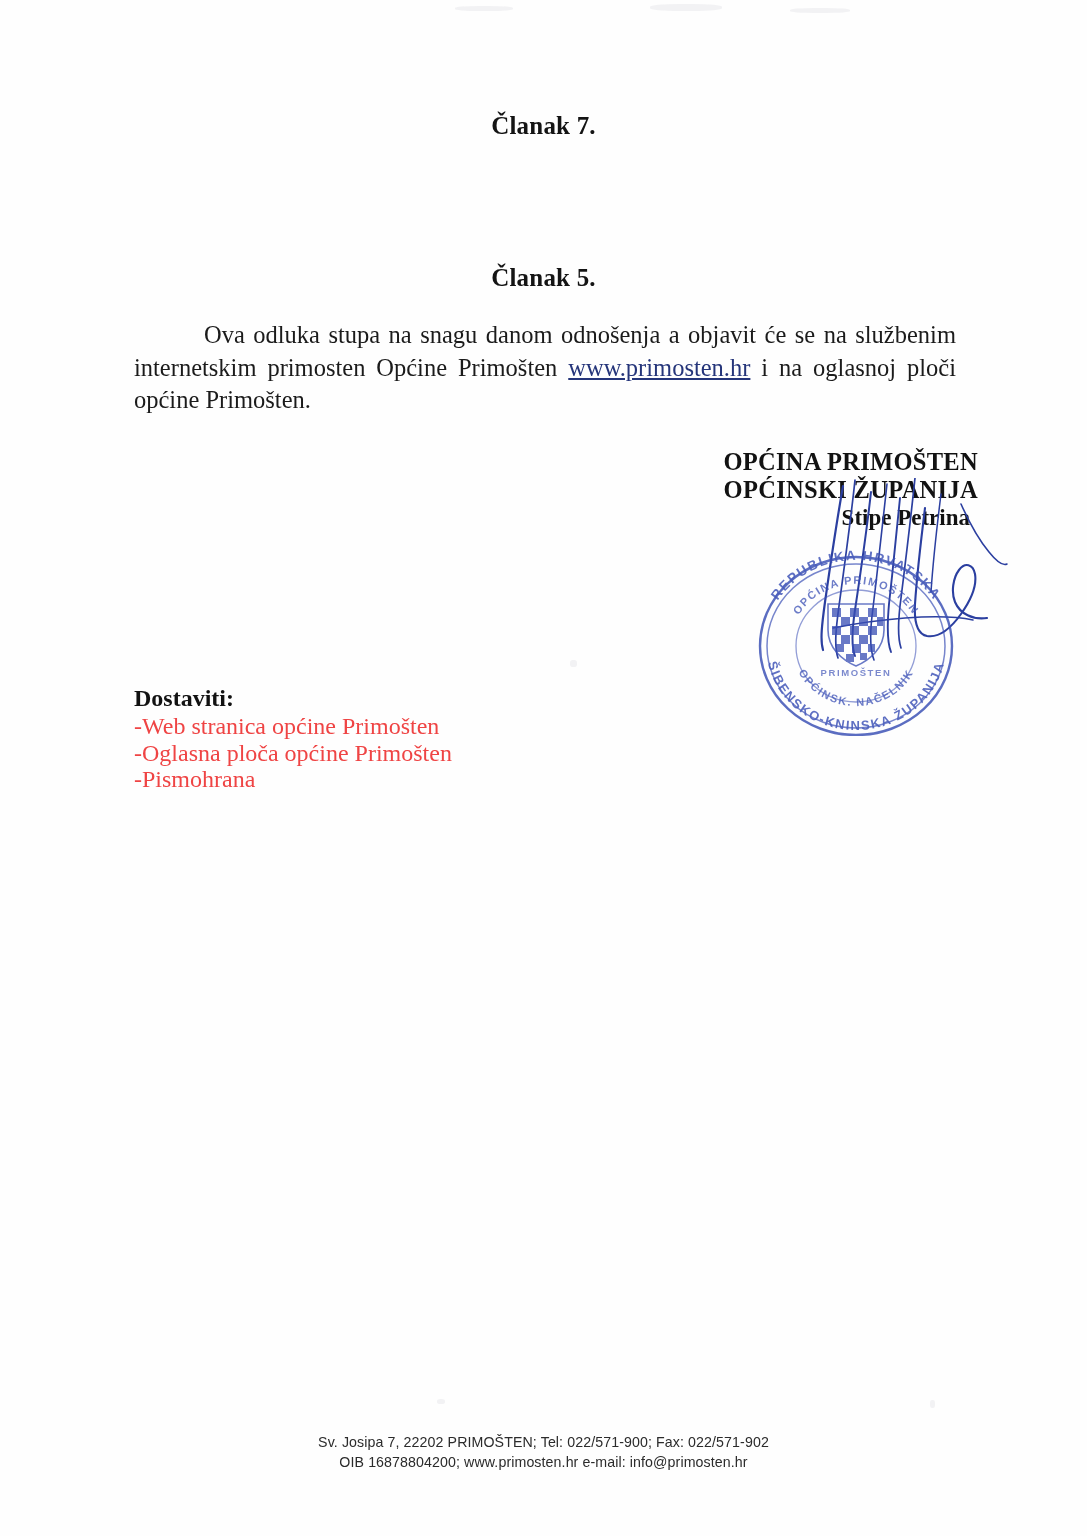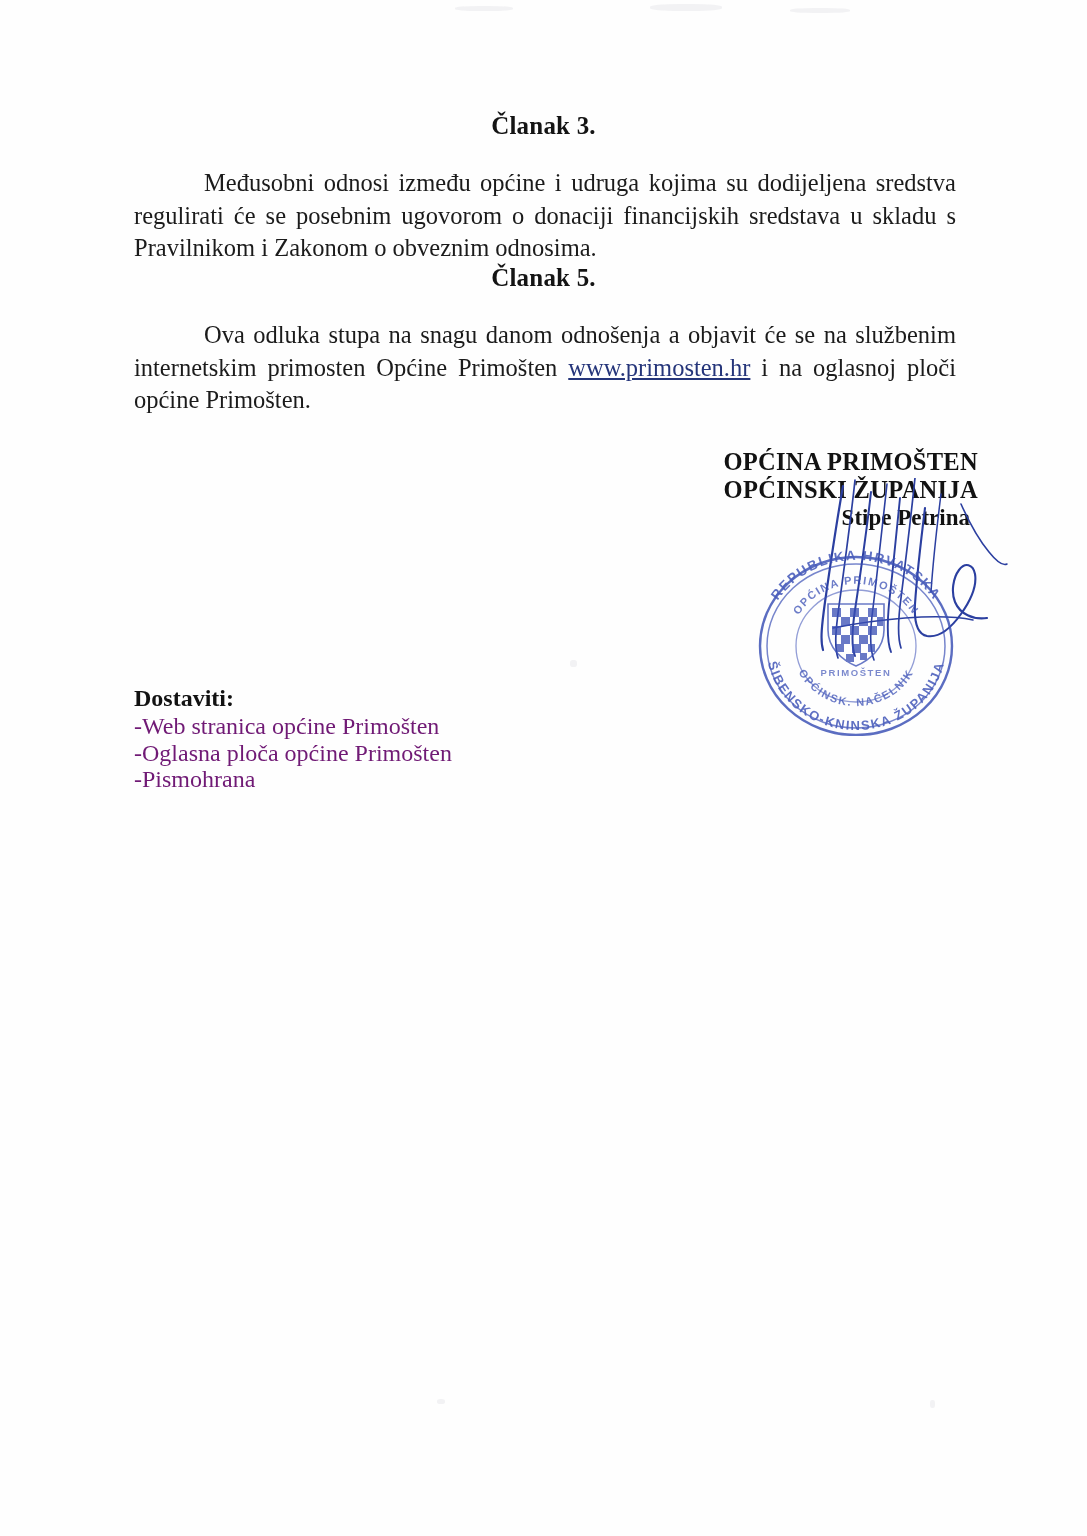--- a/index.html
+++ b/index.html
@@ -118,21 +118,21 @@
   }
   .deliver-title {
     font-weight: bold;
     font-size: 24px;
     line-height: 30px;
     color: #121212;
   }
   .deliver-item {
     font-size: 24px;
     line-height: 26.5px;
-    color: #701a75;
+    color: #ef4444;
   }
 
   
   .footer {
     position: absolute;
     left: 0;
     top: 1432px;
     width: 1087px;
     text-align: center;
     font-family: "Liberation Sans", "DejaVu Sans", sans-serif;
@@ -147,23 +147,22 @@
 
 <div class="page">
 
   <div class="speck" style="left:455px; top:6px; width:58px; height:5px;"></div>
   <div class="speck" style="left:650px; top:4px; width:72px; height:7px;"></div>
   <div class="speck" style="left:790px; top:8px; width:60px; height:5px;"></div>
   <div class="speck" style="left:570px; top:660px; width:7px; height:7px;"></div>
   <div class="speck" style="left:437px; top:1399px; width:8px; height:5px;"></div>
   <div class="speck" style="left:930px; top:1400px; width:5px; height:8px;"></div>
 
-  <div class="article-heading" id="heading-4">Članak 3.</div>
-
-  <div class="body-par" id="par-4">Međusobni odnosi između općine i udruga kojima su dodijeljena sredstva regulirati će se posebnim ugovorom o donaciji financijskih sredstava u skladu s Pravilnikom i Zakonom o obveznim odnosima.</div>
+  <div class="article-heading" id="heading-4">Članak 7.</div>
+
 
   <div class="article-heading" id="heading-5">Članak 5.</div>
 
   <div class="body-par" id="par-5"><span>Ova odluka stupa na snagu danom odnošenja a objavit će se na službenim internetskim primosten Općine Primošten </span><a class="doc-link" href="#">www.primosten.hr</a><span> i na oglasnoj ploči općine Primošten.</span></div>
 
   <div class="sign-block">
     <div class="sign-line-1">OPĆINA PRIMOŠTEN</div>
     <div class="sign-line-2">OPĆINSKI ŽUPANIJA</div>
     <div class="sign-name">Stipe Petrina</div>
   </div>
@@ -238,14 +237,18 @@
     </g>
   </svg>
 
   <div class="deliver-block">
     <div class="deliver-title">Dostaviti:</div>
     <div class="deliver-item">-Web stranica općine Primošten</div>
     <div class="deliver-item">-Oglasna ploča općine Primošten</div>
     <div class="deliver-item">-Pismohrana</div>
   </div>
 
+  <div class="footer">
+    <div>Sv. Josipa 7, 22202 PRIMOŠTEN; Tel: 022/571-900; Fax: 022/571-902</div>
+    <div>OIB 16878804200; www.primosten.hr     e-mail: info@primosten.hr</div>
+  </div>
 
 </div>
 
 </body></html>

